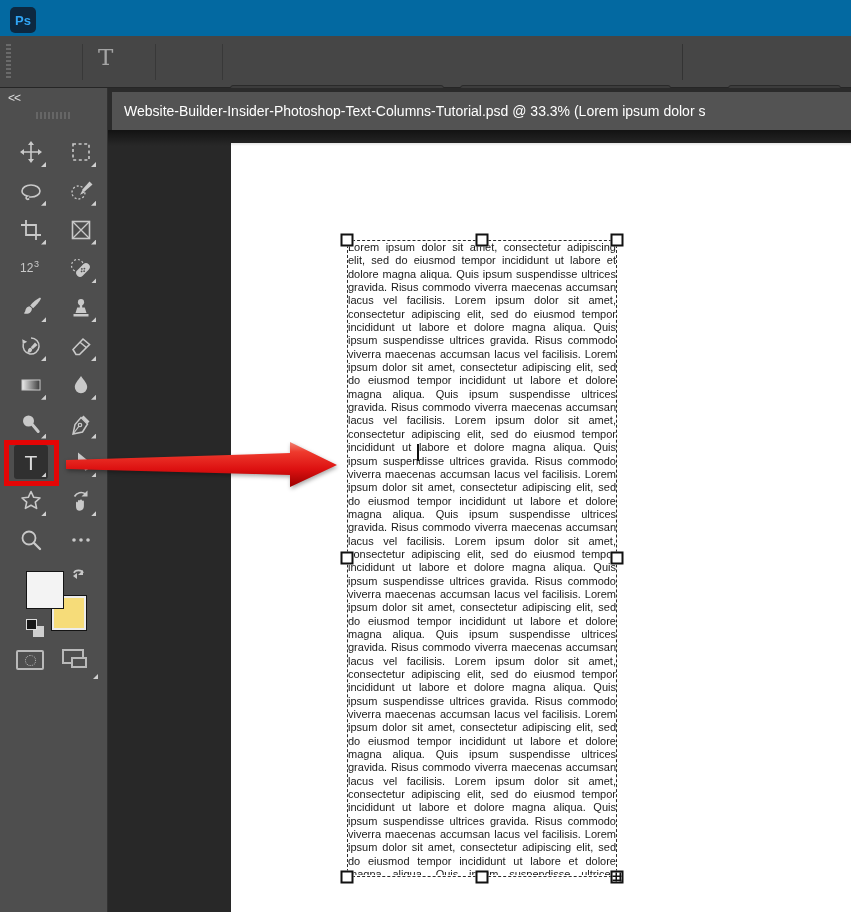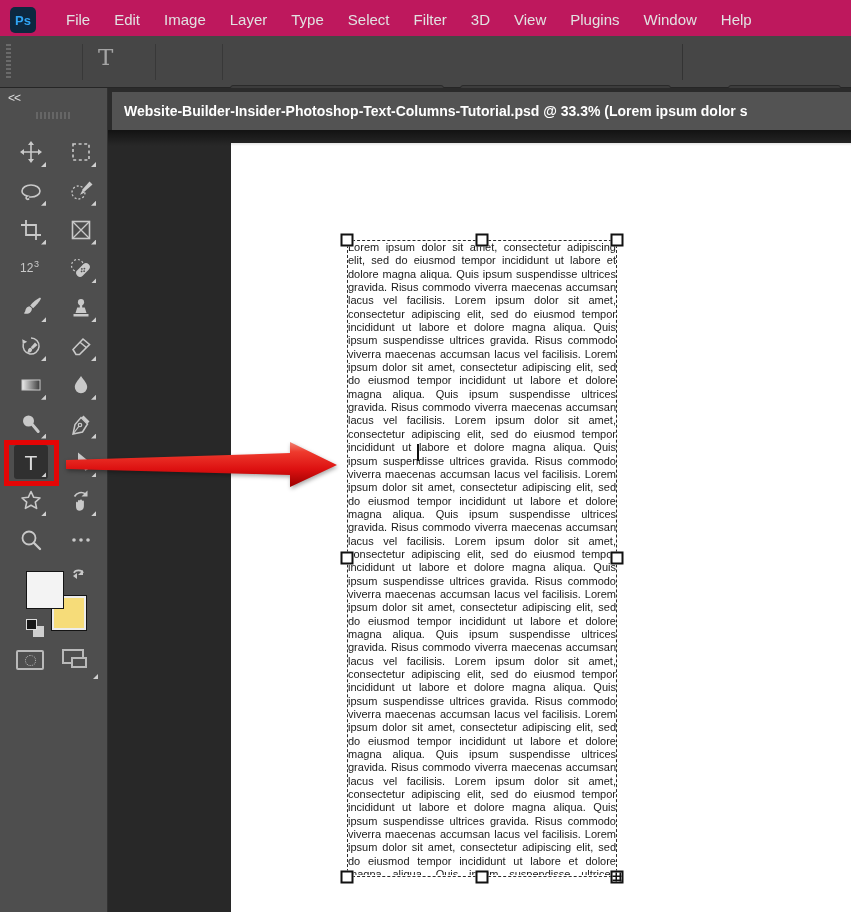--- a/index.html
+++ b/index.html
@@ -1,20 +1,20 @@
 <!DOCTYPE html>
 <html lang="en"><head>
 <meta charset="utf-8">
 <style>
   html,body{margin:0;padding:0;background:#191919;}
   *{box-sizing:border-box;font-family:"Liberation Sans",sans-serif;}
   .app{position:relative;width:851px;height:912px;overflow:hidden;background:#282828;user-select:none;}
 
   
-  .menubar{position:absolute;left:0;top:0;width:851px;height:40px;background:#be185d;display:flex;align-items:center;}
+  .menubar{position:absolute;left:0;top:0;width:851px;height:40px;background:#0369a1;display:flex;align-items:center;}
   .ps-logo{width:26px;height:26px;margin-left:10px;border-radius:5px;background:#0d2840;color:#30a5f5;
            font-weight:bold;font-size:13px;display:flex;align-items:center;justify-content:center;}
   .menu-items{display:flex;margin-left:18px;}
   .menu-item{padding:0 12px;font-size:15px;color:#e2e2e2;line-height:36px;cursor:default;}
 
   
   .optionsbar{position:absolute;left:0;top:36px;width:851px;height:52px;background:#464646;border-bottom:1px solid #262626;}
   .opt-grip{position:absolute;left:6px;top:8px;width:5px;height:36px;
             background:repeating-linear-gradient(180deg,#6a6a6a 0 2px,transparent 2px 4px);}
   .opt-sep{position:absolute;top:8px;width:1px;height:36px;background:#383838;}
@@ -24,21 +24,21 @@
   .dropdown{position:absolute;top:49px;height:26px;background:#3c3c3c;border:1px solid #2a2a2a;border-radius:3px;
             color:#ececec;font-size:13px;display:flex;align-items:center;padding-left:10px;}
   .dropdown .chev{position:absolute;right:7px;top:9px;}
   .size-icon{position:absolute;left:690px;top:50px;color:#e0e0e0;font-family:"DejaVu Serif",serif;}
   .size-icon .small{font-size:12px;}
   .size-icon .big{font-size:22px;}
 
   
   .tabbar{position:absolute;left:108px;top:88px;width:743px;height:42px;background:#2b2b2b;}
   .doc-tab{position:absolute;left:4px;top:4px;right:0;bottom:0;background:#535353;display:flex;align-items:center;overflow:hidden;}
-  .doc-title{white-space:nowrap;overflow:hidden;color:#fff;font-weight:bold;font-size:14px;padding-left:12px;}
+  .doc-title{white-space:nowrap;overflow:hidden;color:#fff;font-weight:normal;font-size:14px;padding-left:12px;}
 
   
   .toolbar{position:absolute;left:0;top:88px;width:108px;height:824px;background:#4e4e4e;border-right:1px solid #313131;}
   .collapse{position:absolute;left:8px;top:3px;color:#dedede;font-size:12px;letter-spacing:-1px;}
   .tb-grip{position:absolute;left:36px;top:24px;width:36px;height:7px;
            background:repeating-linear-gradient(90deg,#666 0 2px,transparent 2px 4px);}
   .tool{position:absolute;width:34px;height:34px;display:flex;align-items:center;justify-content:center;border-radius:3px;}
   .tool.selected{background:#303030;}
   .tool .tri{position:absolute;right:2px;bottom:2px;width:5px;height:5px;
              background:#cfcfcf;clip-path:polygon(100% 0,100% 100%,0 100%);}
@@ -84,34 +84,20 @@
   .hl-box{position:absolute;left:4px;top:440px;width:55px;height:46px;border:5px solid #e50505;z-index:9;}
   .arrow-svg{position:absolute;left:58px;top:436px;z-index:9;filter:drop-shadow(1px 2px 2px rgba(0,0,0,.35));}
 </style>
 </head>
 <body>
 
 <div class="app">
 
   <div class="menubar">
     <div class="ps-logo">Ps</div>
-    <div class="menu-items" id="menu-items">
-        <span class="menu-item">File</span>
-        <span class="menu-item">Edit</span>
-        <span class="menu-item">Image</span>
-        <span class="menu-item">Layer</span>
-        <span class="menu-item">Type</span>
-        <span class="menu-item">Select</span>
-        <span class="menu-item">Filter</span>
-        <span class="menu-item">3D</span>
-        <span class="menu-item">View</span>
-        <span class="menu-item">Plugins</span>
-        <span class="menu-item">Window</span>
-        <span class="menu-item">Help</span>
-      </div>
   </div>
 
   <div class="optionsbar">
     <div class="opt-grip"></div>
     <svg class="opt-icon" style="left:29px;top:50px" width="24" height="24" viewBox="0 0 24 24">
         <path d="M12 4l9 8h-2.8v7h-4.6v-5h-3.2v5H5.8v-7H3z" fill="#a9a9a9"></path>
       </svg>
     <div class="opt-sep" style="left:82px"></div>
     <span class="tool-T">T</span>
     <svg class="opt-icon chev" style="left:130px;top:58px;position:absolute" width="10" height="7" viewBox="0 0 10 7">

